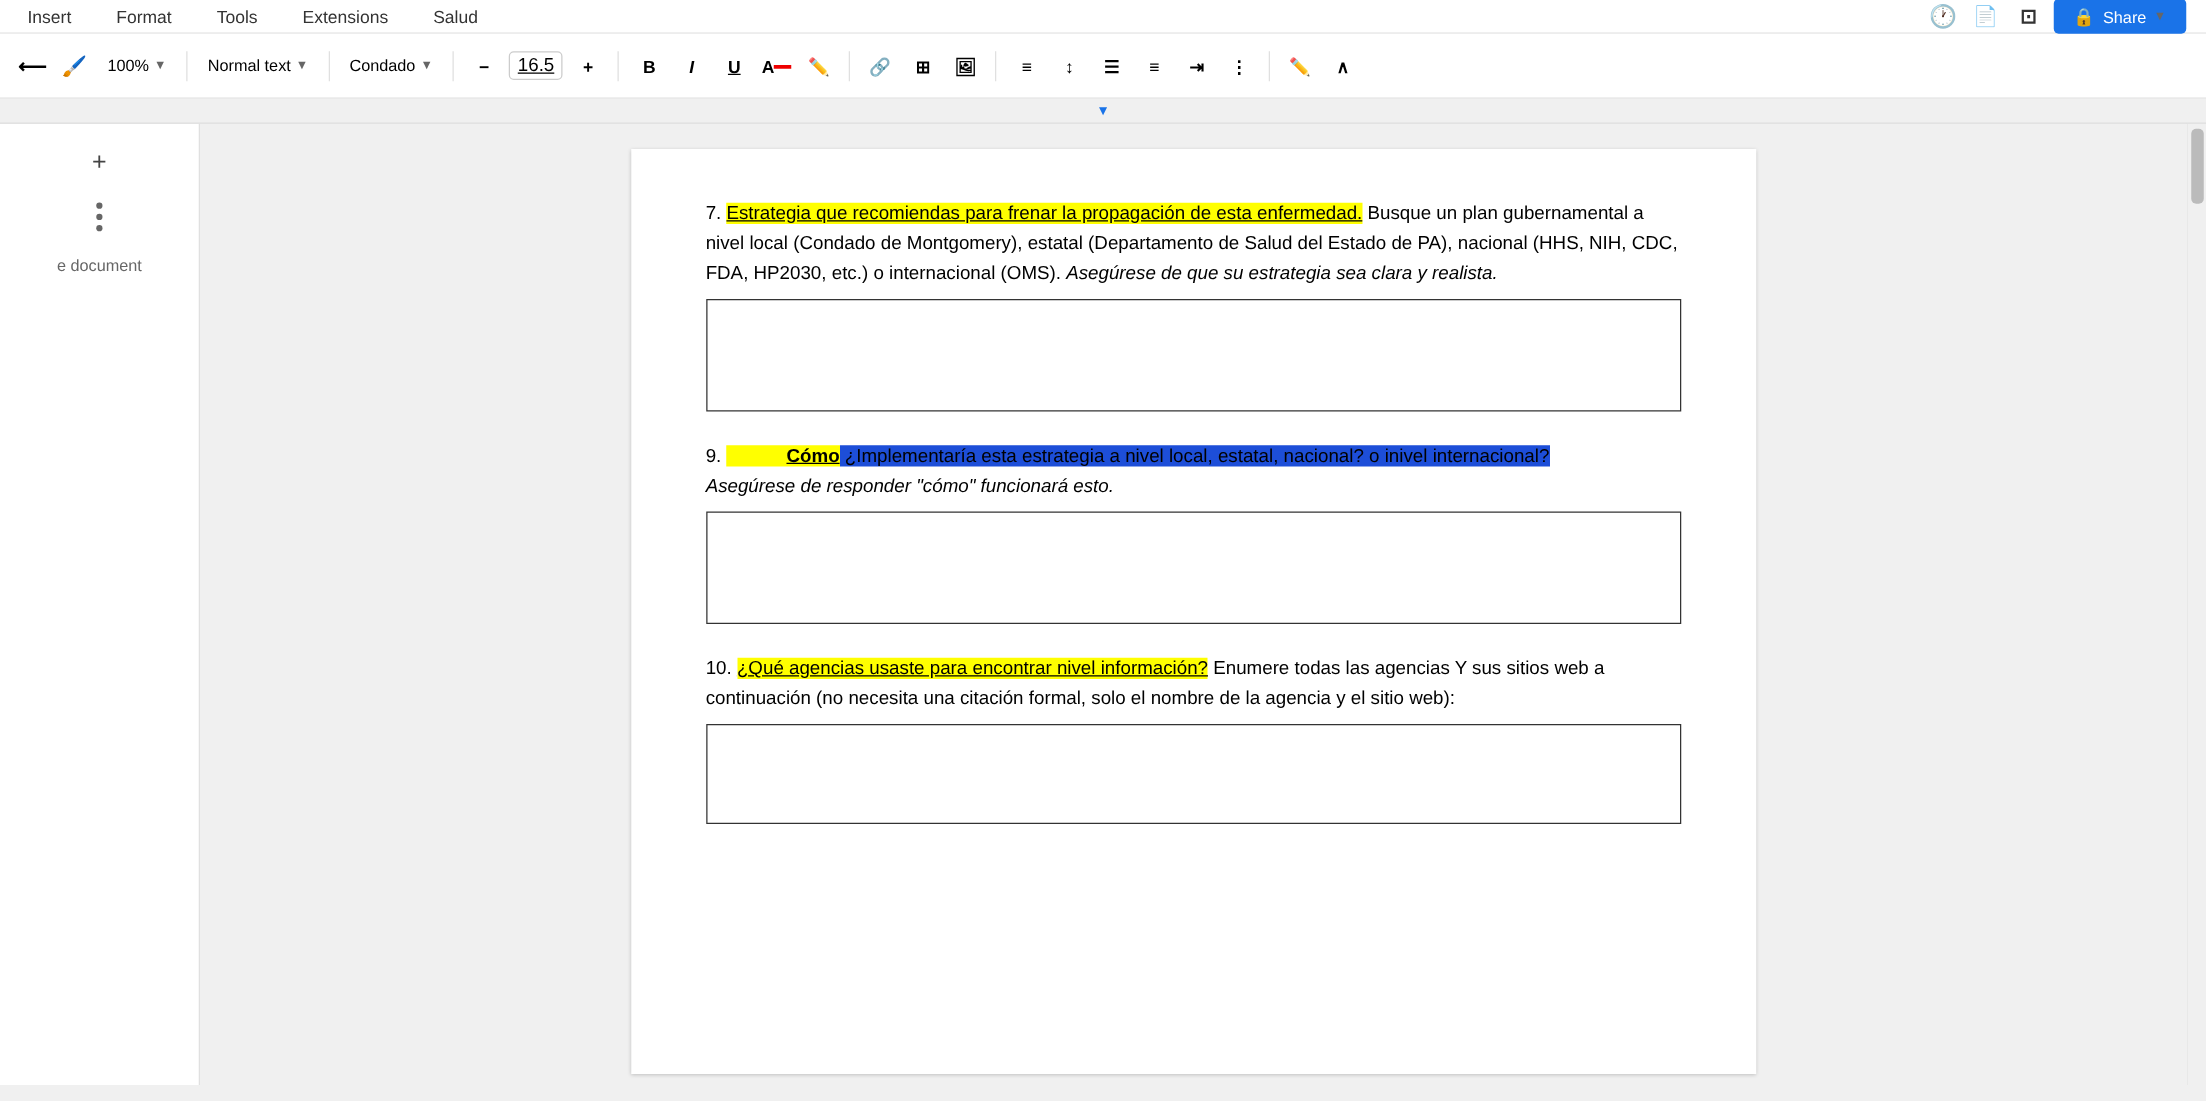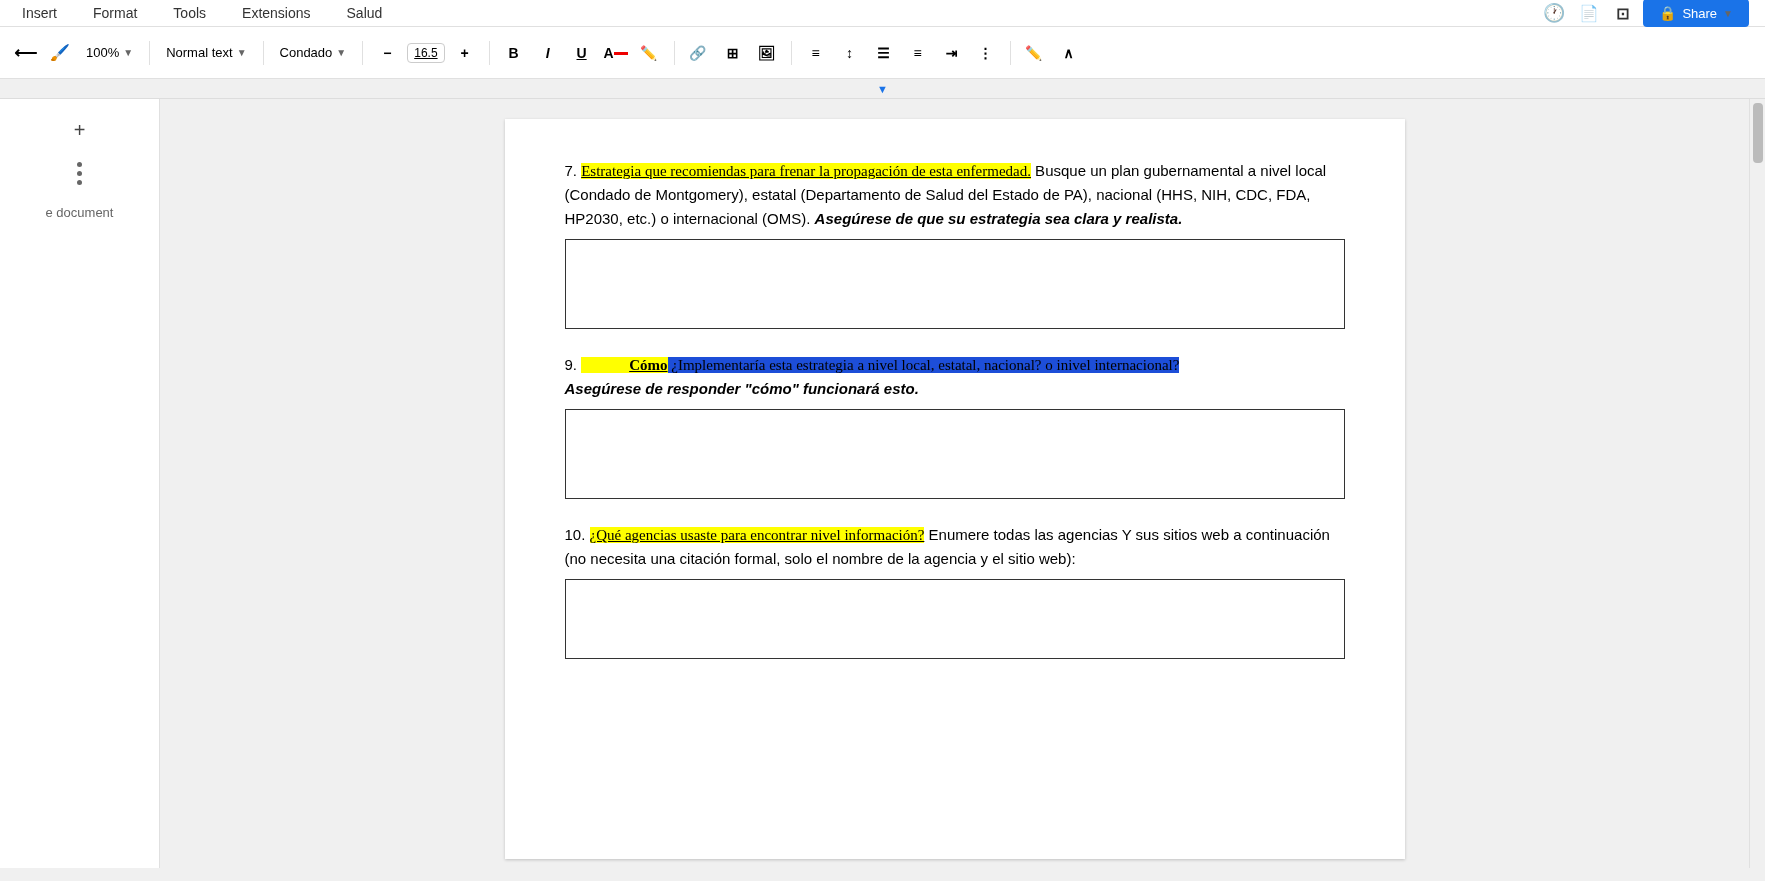--- a/index.html
+++ b/index.html
@@ -58,21 +58,21 @@
       height: 28px;
       border-radius: 4px;
       cursor: pointer;
       font-size: 14px;
       font-weight: bold;
     }
     .font-size-box {
       border: 1px solid #ccc;
       border-radius: 4px;
       padding: 2px 6px;
-      font-size: 12px;
+      font-size: 15px;
       min-width: 36px;
       text-align: right;
       text-decoration: underline;
     }
     .chevron {
       font-size: 10px;
       color: #666;
     }
 
     
@@ -141,24 +141,23 @@
     .question-block {
       margin-bottom: 24px;
     }
     .question-text {
       margin-bottom: 8px;
       font-size: 15px;
       line-height: 1.6;
     }
     .highlight {
       background-color: #ffff00;
-      font-family: Liberation Serif, serif;
     }
     .bold { font-weight: bold; }
-    .italic { font-style: italic; font-weight: bold; }
+    .italic { font-style: italic; }
     .underline { text-decoration: underline; }
     .answer-box {
       border: 1px solid #333;
       width: 100%;
       height: 90px;
       margin-top: 6px;
       background: #fff;
     }
 
     

